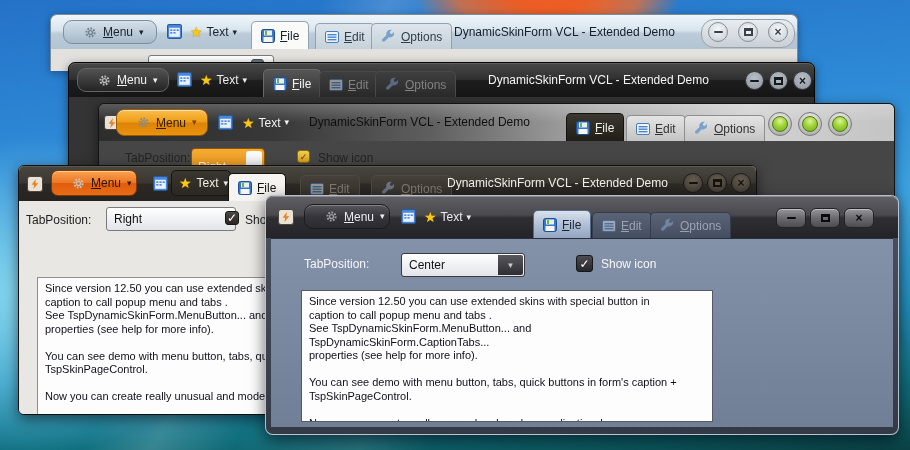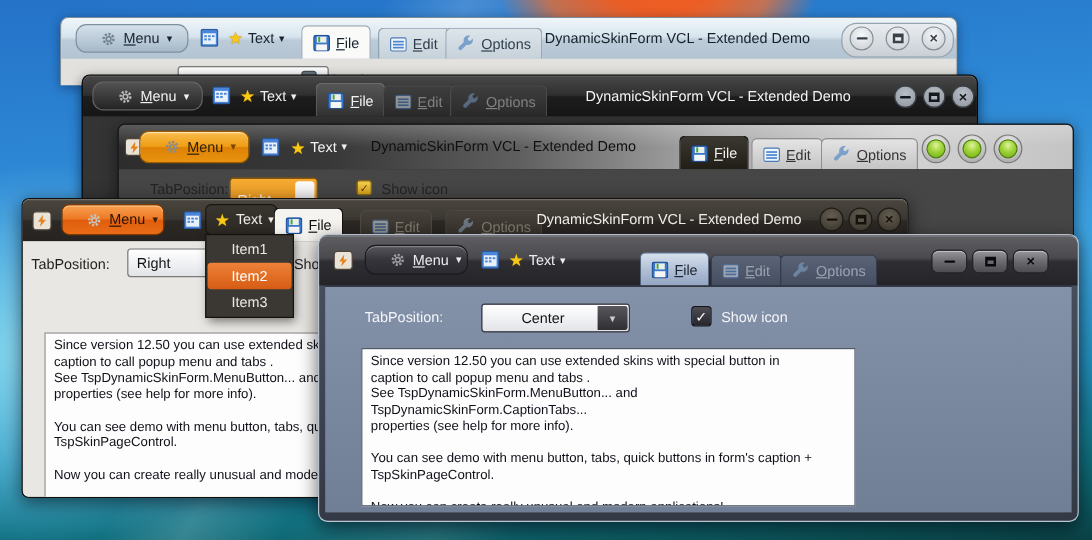--- a/index.html
+++ b/index.html
@@ -112,21 +112,21 @@
         background:linear-gradient(#606064 0%, #4a4a4e 45%, #2f2f33 52%, #242428 100%); box-shadow:inset 0 1px 0 #8a8a90; }
   .w5 .pill { left:38px; top:8px; width:86px; height:25px; border-radius:9px;
         background:linear-gradient(#56565c,#35353b 50%,#2a2a30); border:1px solid #1b1b1f; color:#ececf0; box-shadow:inset 0 1px 0 rgba(255,255,255,.28); }
   .w5 .tab { color:#9aa3b2; background:linear-gradient(#5b6476,#454e60); border:1px solid #353d4c; border-bottom:none; }
   .w5 .tab.active { background:linear-gradient(#d8e1ee 0%,#b2c0d6 50%,#93a5c3 100%); border-color:#5a6a85; color:#1b2430; height:27px; }
   .wbtn { position:absolute; top:12px; width:30px; height:20px; border-radius:6px; box-sizing:border-box;
         background:linear-gradient(#97979b,#6b6b6f 50%,#4c4c50); border:1px solid #232327; color:#0a0a0c;
         display:flex; align-items:center; justify-content:center; box-shadow:inset 0 1px 0 rgba(255,255,255,.4); }
   .w5-body { position:absolute; left:5px; top:42px; width:622px; height:188px;
         background:linear-gradient(#8punt391a9,#77859d); background:linear-gradient(#8391a9,#707e96); border-top:1px solid #2a313c; }
-  .w5-body .combo { left:130px; top:14px; width:124px; height:24px; border-color:#3a3a40; padding-right:28px;justify-content:center; }
+  .w5-body .combo { left:130px; top:14px; width:124px; height:24px; border-color:#3a3a40; padding-right:28px; }
   .combo-arr { position:absolute; right:1px; top:1px; bottom:1px; width:25px; border-radius:0 2px 2px 0;
         background:linear-gradient(#57575c,#2e2e33); color:#c9c9ce; display:flex; align-items:center; justify-content:center; font-size:8px; }
   .w5chk { left:305px; top:16px; width:17px; height:17px; background:linear-gradient(#4c4c52,#26262c); border:1px solid #161619; }
   .w5lbl { color:#f4f6f9; }
 </style>
 </head>
 <body>
 
 <div class="desktop">
 
@@ -461,25 +461,20 @@
       <div class="memo" style="left:18px;top:76px;width:692px;height:158px;">Since version 12.50 you can use extended skins with special button in
 caption to call popup menu and tabs .
 See TspDynamicSkinForm.MenuButton... and TspDynamicSkinForm.CaptionTabs...
 properties (see help for more info).
 
 You can see demo with menu button, tabs, quick buttons in form's caption +
 TspSkinPageControl.
 
 Now you can create really unusual and modern applications!</div>
     </div>
-    <div class="w4-popup">
-      <div class="mi">Item1</div>
-      <div class="mi sel">Item2</div>
-      <div class="mi">Item3</div>
-    </div>
   </div>
 
   <div class="win w5">
     <div class="hdr">
       <span class="icn" style="position:absolute;left:12px;top:13px;width:14px;height:14px;border-radius:3px;background:#e9e2d6;border:1px solid #4e463c;align-items:center;justify-content:center;">
           <svg width="10" height="10" viewBox="0 0 12 12">
             <polygon points="7,0 2,7 5,7 4,12 10,5 6.5,5" fill="#e8821e"></polygon>
           </svg>
         </span>
       <div class="pill">

